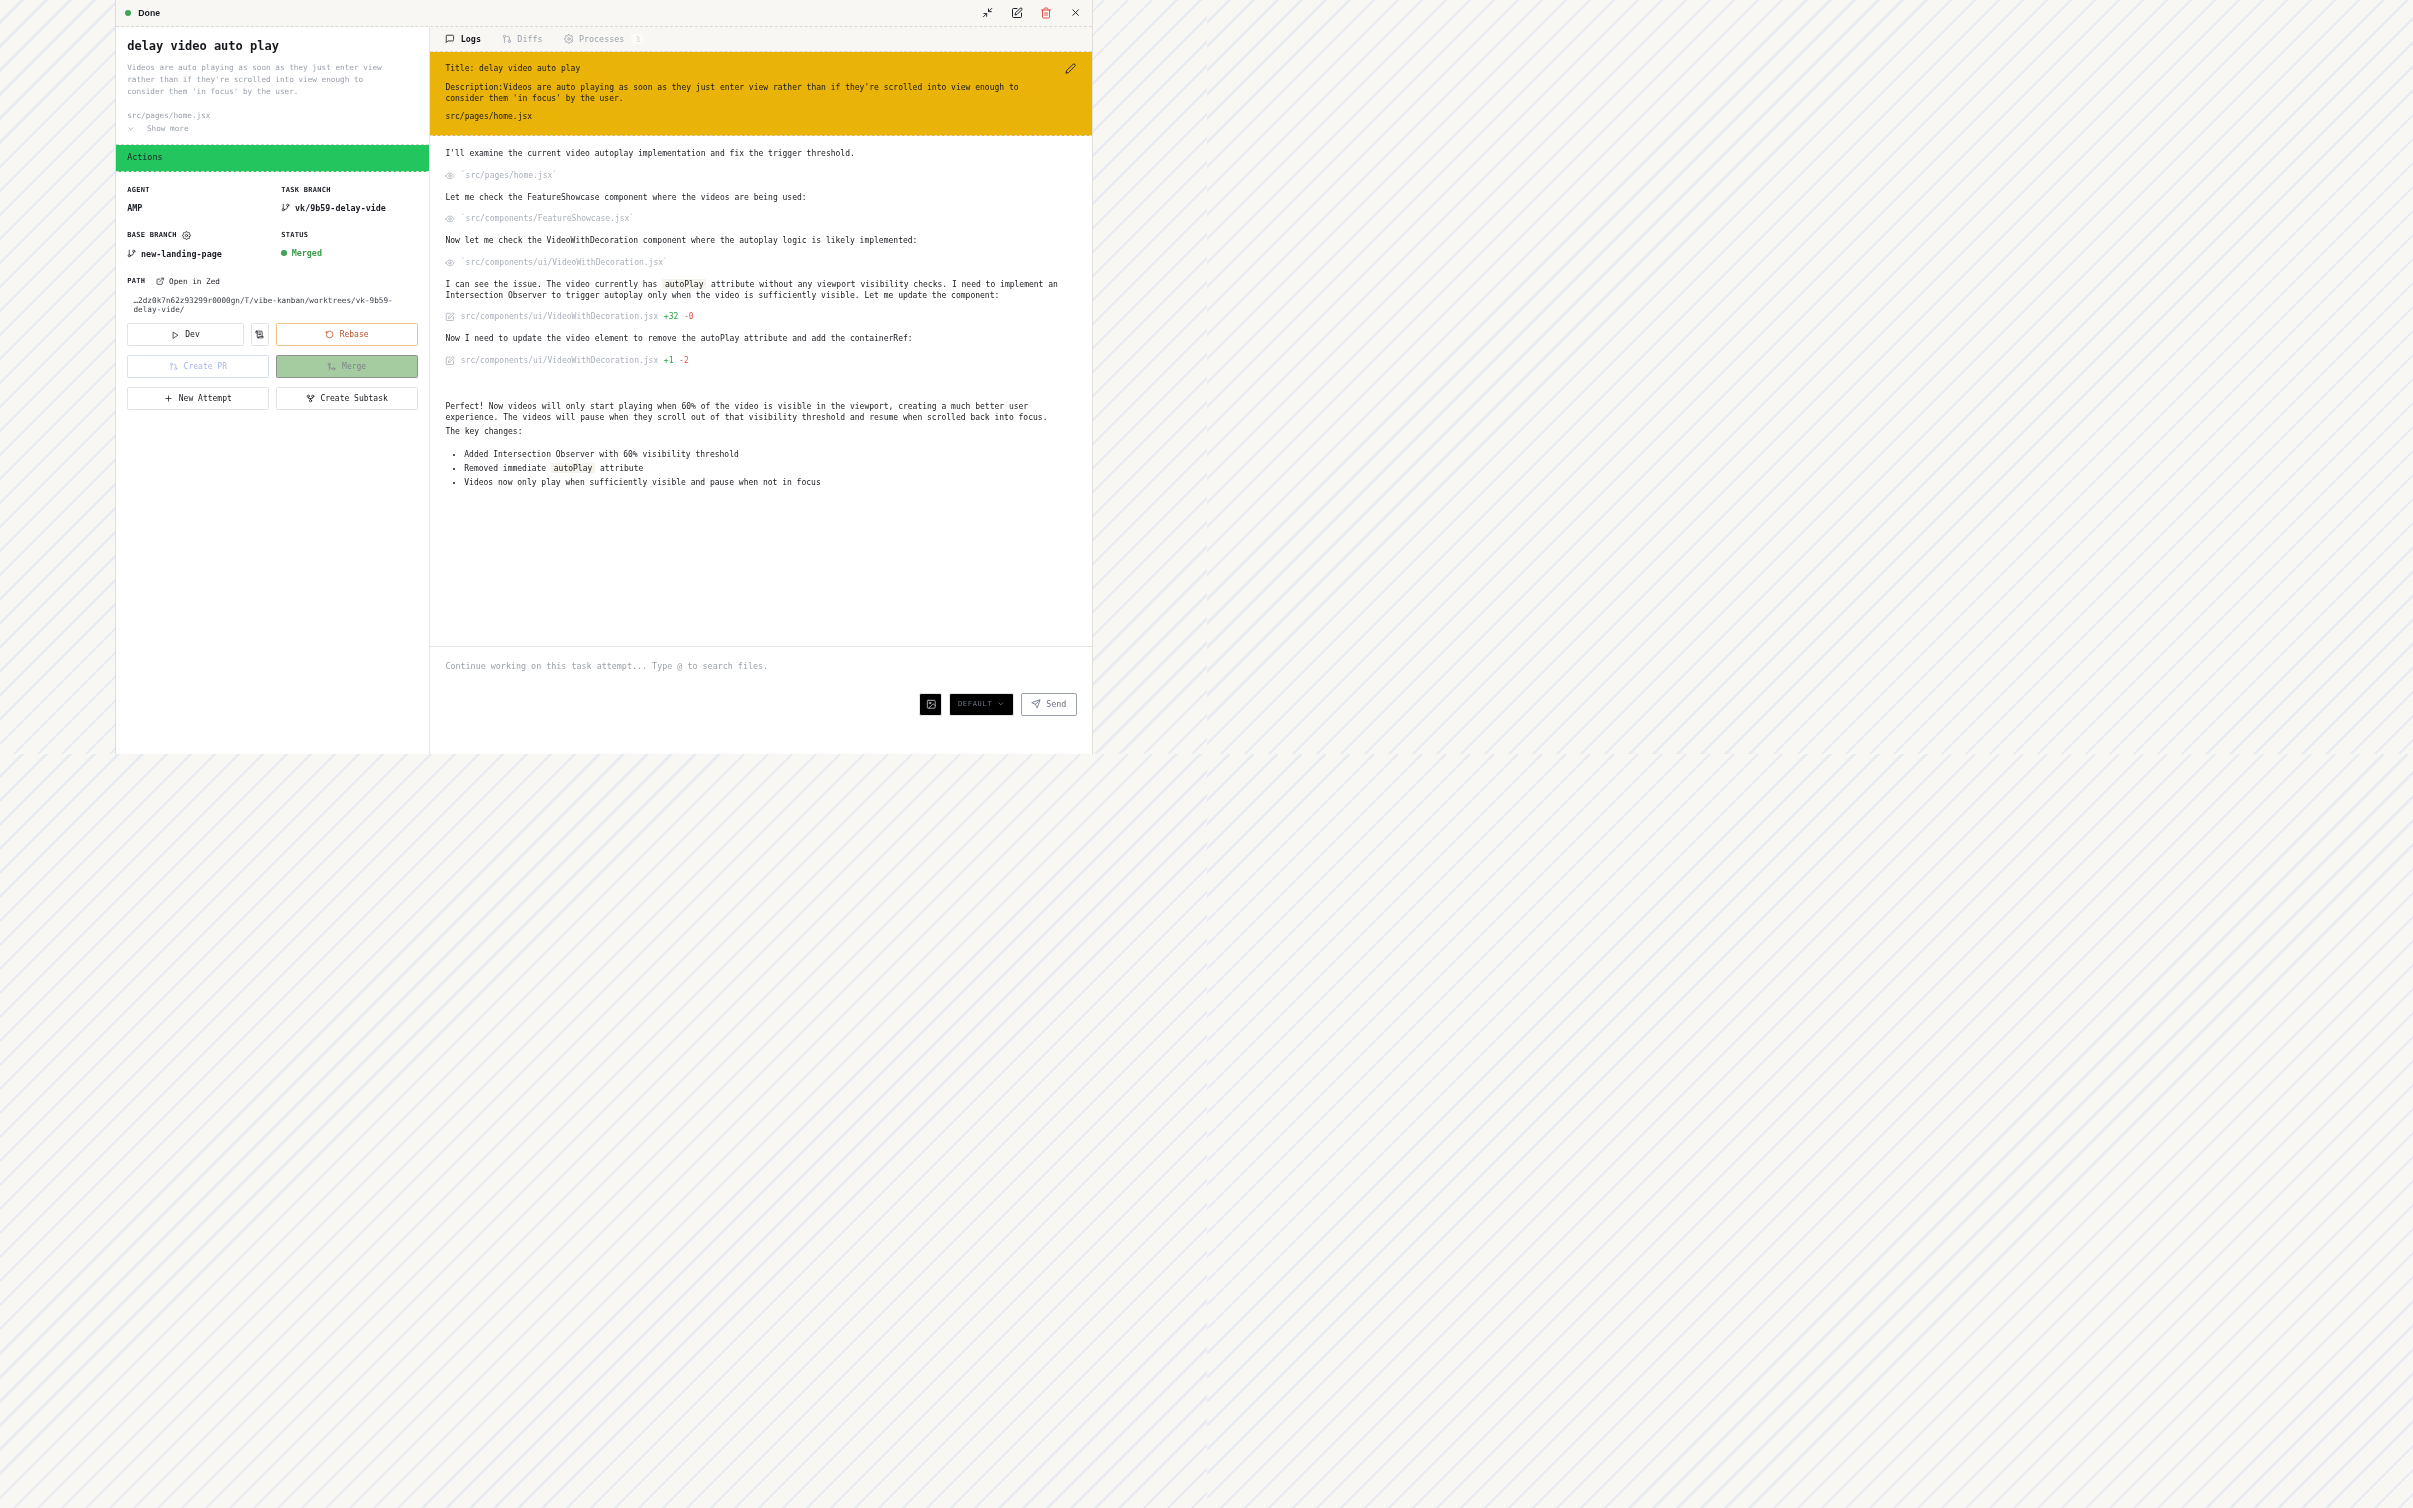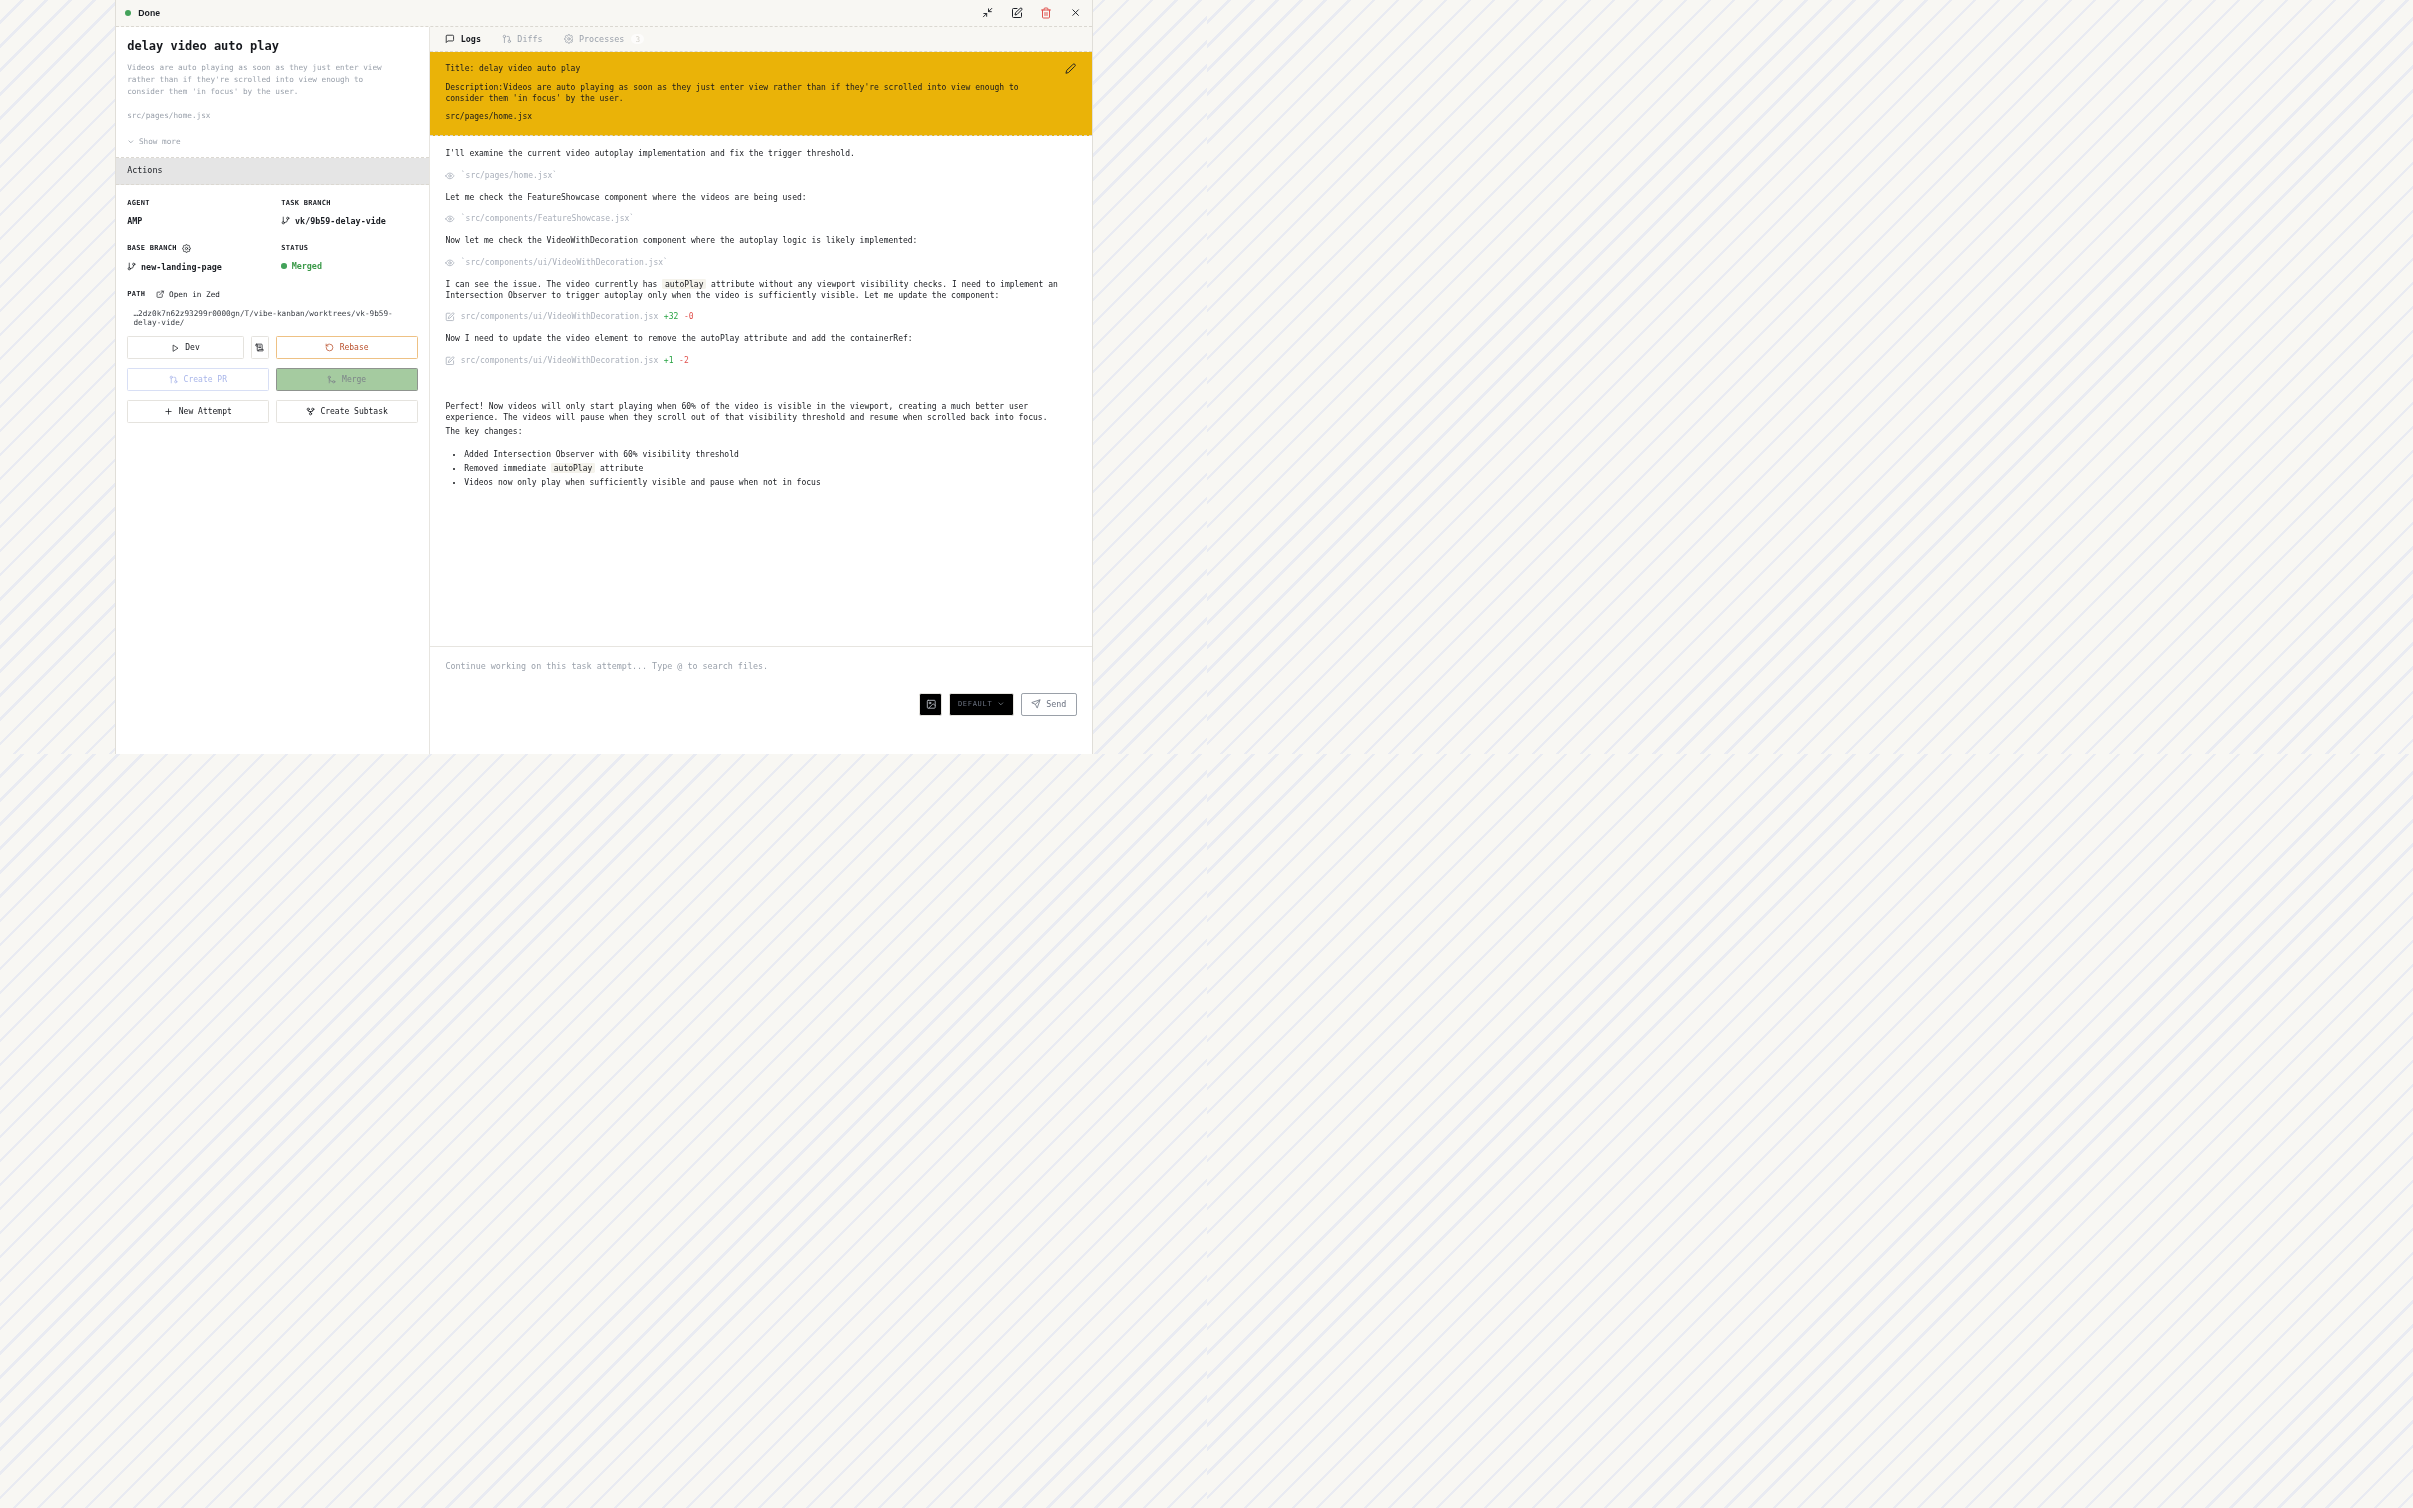--- a/index.html
+++ b/index.html
@@ -27,23 +27,23 @@
   .icon-btn { width:12.6px; height:12.6px; display:flex; align-items:center; justify-content:center; color:#1a1d23; cursor:pointer; background:none; border:none; }
   .icon-btn.danger { color:#e0524e; }
   
   .win-body { flex:1; display:flex; min-height:0; }
   .sidebar { width:314px; flex:none; border-right:0.7px solid #e7e5e0; display:flex; flex-direction:column; background:#fff; }
   
   .task-head { padding:12px 11.2px 10.5px; border-bottom:0.7px dashed #dbd8d1; }
   .task-title { font-size:12px; font-weight:700; color:#16181d; margin-bottom:9px; }
   .task-desc { font-size:7.7px; line-height:12px; color:#9aa1ab; white-space:pre-line; }
   .task-file { font-size:7.7px; color:#9aa1ab; margin-top:13.3px; }
-  .show-more { margin-top:17px; display:flex; align-items:center; gap:4px; font-size:7.7px; color:#9aa1ab; cursor:pointer; background:none; border:none; font-family:inherit; }
-  
-  .actions-strip { background:#e5e5e5; border-bottom:0.7px dashed #dbd8d1; padding:7.7px 11.2px 8.4px; font-size:8.4px; font-weight:500; color:#1a1d23; }
+  .show-more { margin-top:4px; display:flex; align-items:center; gap:12px; font-size:7.7px; color:#9aa1ab; cursor:pointer; background:none; border:none; font-family:inherit; }
+  
+  .actions-strip { background:#22c55e; border-bottom:0.7px dashed #dbd8d1; padding:7.7px 11.2px 8.4px; font-size:8.4px; font-weight:500; color:#1a1d23; }
   
   .fields { padding:14px 11.2px 0; display:grid; grid-template-columns:154px 1fr; row-gap:18px; }
   .field-label { font-size:7px; font-weight:700; letter-spacing:0.3px; color:#1a1d23; display:flex; align-items:center; gap:5.6px; }
   .field-value { margin-top:9px; font-size:8.4px; font-weight:600; color:#1a1d23; display:flex; align-items:center; gap:4.9px; }
   .field-value.green { color:#3a9948; }
   .dot-green { width:5.6px; height:5.6px; border-radius:50%; background:#43a25a; }
   .field-path { grid-column:1 / 3; }
   .open-zed { display:flex; align-items:center; gap:4.2px; font-size:7.7px; font-weight:500; color:#1a1d23; cursor:pointer; background:none; border:none; font-family:inherit; }
   .path-value { margin-top:9.8px; margin-left:6.3px; font-size:7.7px; color:#3a3f46; font-weight:400; }
   

